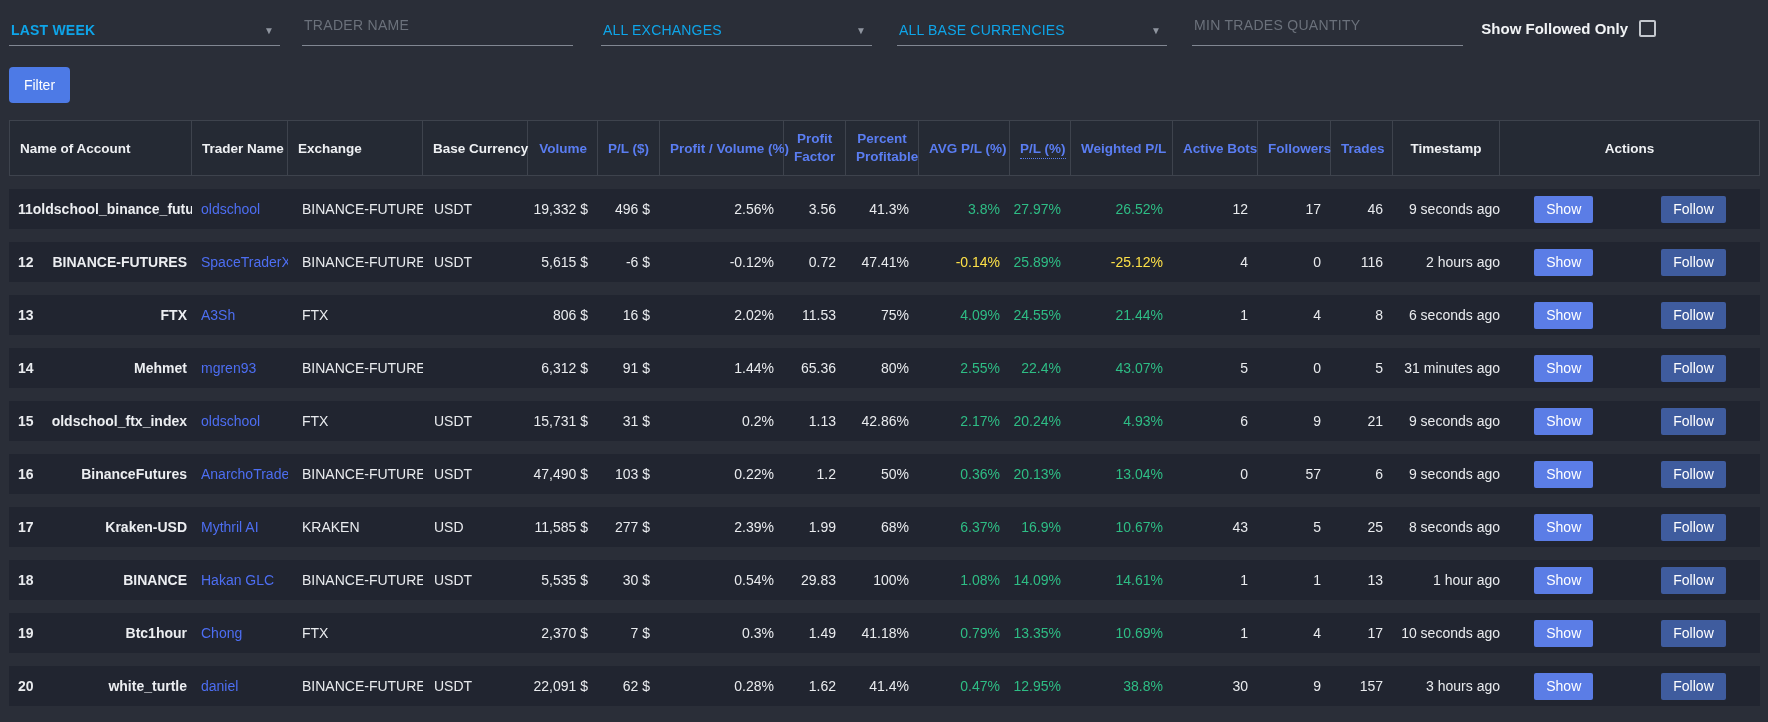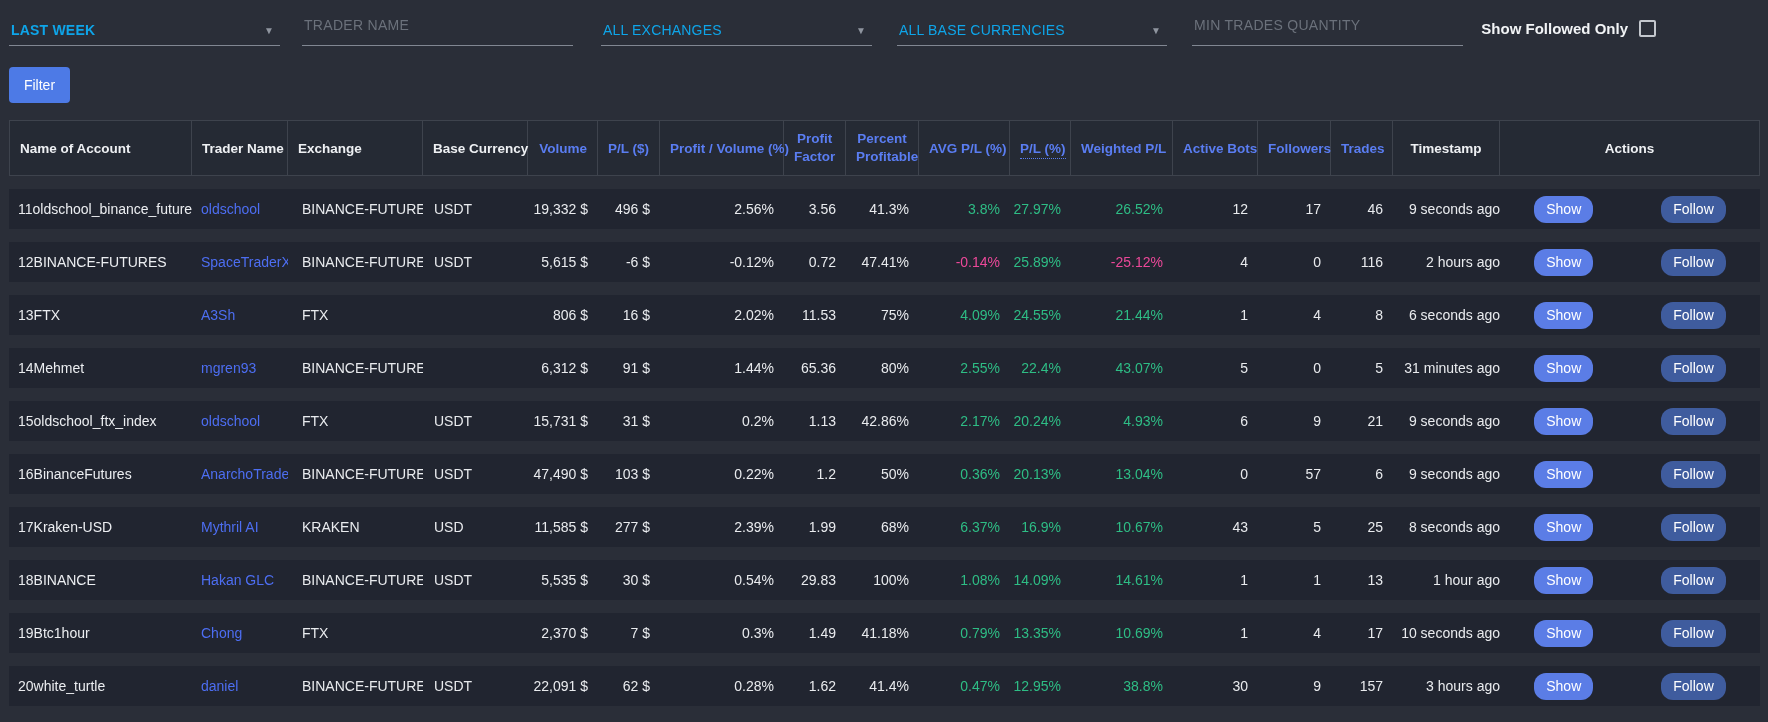--- a/index.html
+++ b/index.html
@@ -74,40 +74,41 @@
   .dotted { border-bottom:1px dotted #5a7df2; padding-bottom:2px; }
 
   tbody td {
     background:#212530;
     height:40px; vertical-align:middle;
     font-size:14px; color:#e9ebee;
     overflow:hidden; white-space:nowrap;
   }
   td.c-account { }
   td.c-account .acc-inner {
-    display:flex; align-items:center; justify-content:flex-start;
+    display:flex; align-items:center; justify-content:space-between;
     padding:0 5px 0 9px;
+    font-weight:bold;
   }
   .row-num { color:#e9ebee; }
   .acc-name { color:#eceef1; }
   td.c-trader { padding-left:9px; text-align:left; }
   .link { color:#4d6ef2; cursor:pointer; }
   td.c-exchange { padding-left:14px; text-align:left; }
   td.c-base_currency { padding-left:11px; text-align:left; }
   td.c-volume, td.c-pl_usd, td.c-profit_volume, td.c-profit_factor,
   td.c-percent_profitable, td.c-avg_pl, td.c-pl_pct, td.c-weighted_pl,
   td.c-active_bots, td.c-followers, td.c-trades { text-align:right; padding-right:10px; }
   td.c-timestamp { text-align:right; }
   td.pos { color:#2ebd85; }
-  td.neg { color:#ec4899; }
+  td.neg { color:#fde047; }
 
   td.c-actions .actions {
     display:flex; justify-content:center; align-items:center; gap:68px;
   }
-  .btn { border:none; border-radius:12px; color:#fff; height:27px;
+  .btn { border:none; border-radius:2px; color:#fff; height:27px;
     font-size:14px; font-family:"Liberation Sans","DejaVu Sans",sans-serif;
     cursor:pointer; padding:0 12px; }
   .btn-show { background:#5b7de6; }
   .btn-follow { background:#3f5c9e; }
 </style>
 </head>
 <body>
 
 <div class="field" style="left:9px;width:271px;">
   <span class="value" style="font-weight:bold;">LAST WEEK</span>

